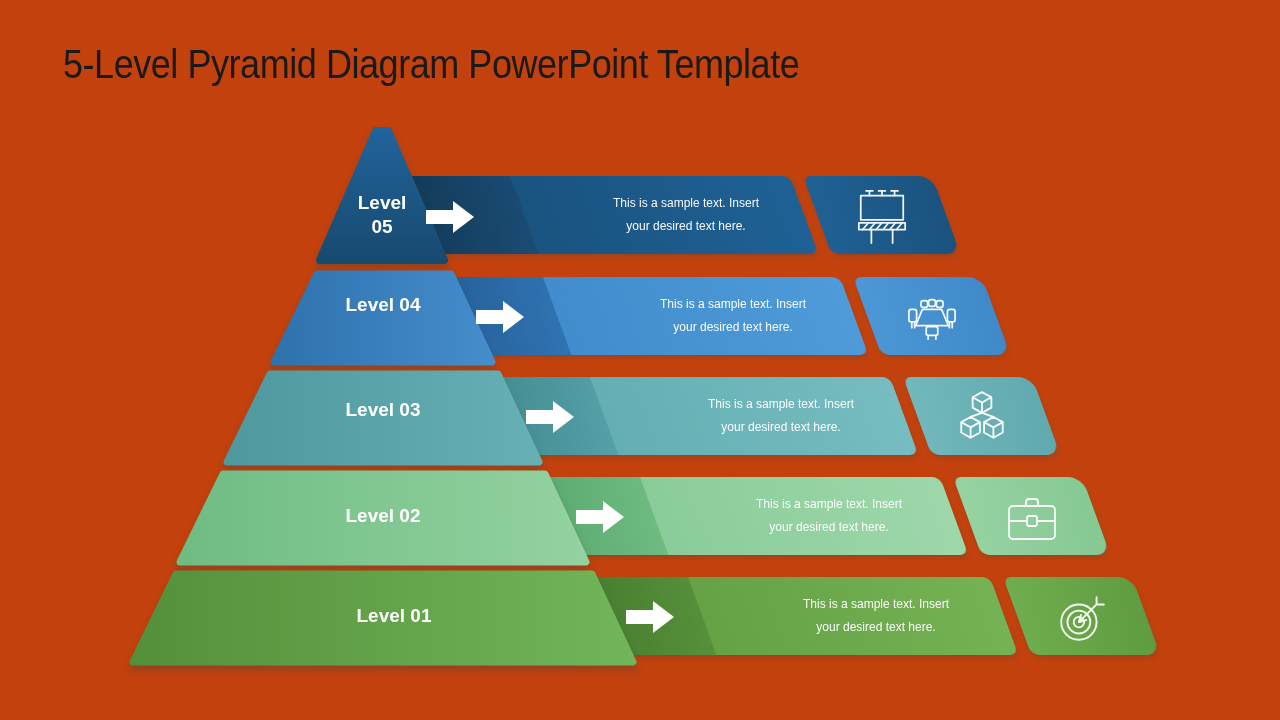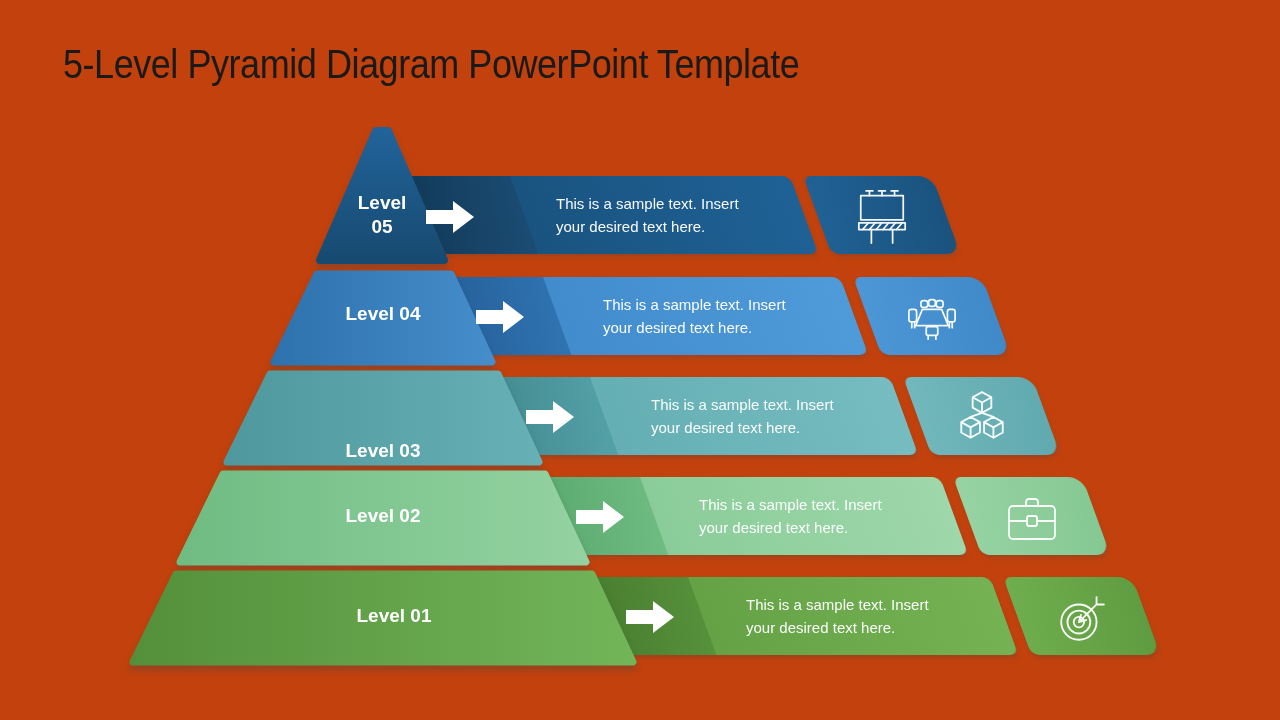--- a/index.html
+++ b/index.html
@@ -28,22 +28,22 @@
   .d2{background:linear-gradient(100deg,#5cab70,#6fbc83);}
   .c2{background:linear-gradient(100deg,#97d3a3,#85c893);}
   .m1{background:linear-gradient(90deg,#609d41,#74b254);}
   .d1{background:linear-gradient(100deg,#497e30,#57913b);}
   .c1{background:linear-gradient(100deg,#6fae4e,#5f9b40);}
   .lvl-label{position:absolute;z-index:9;display:flex;align-items:center;justify-content:center;
          color:#fff;font-weight:700;font-size:19px;text-align:center;line-height:1.25;}
   .lvl-label .two{display:flex;flex-direction:column;}
   .arrow{position:absolute;z-index:9;width:48px;height:32px;}
   .desc{position:absolute;z-index:7;height:78px;width:260px;display:flex;flex-direction:column;
-         justify-content:center;color:rgba(255,255,255,.97);font-size:15px;line-height:23px;
-         padding-left:8px;}
+         justify-content:center;color:rgba(255,255,255,.97);font-size:12px;line-height:23px;
+         padding-left:8px;align-items:center;}
   .cap-icon{position:absolute;z-index:7;width:52px;height:56px;}
   .cap-icon svg{width:100%;height:100%;}
   .ic{stroke:#ffffff;fill:none;stroke-width:1.8;stroke-linecap:round;stroke-linejoin:round;opacity:.95;}
 </style>
 </head>
 <body>
 
 <div class="stage">
 
   <div class="slide-title">5-Level Pyramid Diagram PowerPoint Template</div>
@@ -90,21 +90,21 @@
   <div class="piece bar-cap c4" style="left:853px;top:277px;width:129px;"></div>
   <svg class="trap" style="left:270px;top:270px;" width="226" height="96" viewBox="0 0 226 96">
     <defs>
         <linearGradient id="g4" x1="0" y1="0" x2="1" y2="0">
       <stop offset="0" stop-color="#2e72ad"></stop>
           <stop offset="1" stop-color="#458dcb"></stop>
         </linearGradient>
       </defs>
     <path d="M47 4 L181 4 L222 92 L4 92 Z" fill="url(#g4)" stroke="url(#g4)" stroke-width="7" stroke-linejoin="round"></path>
   </svg>
-  <div class="lvl-label" style="left:270px;top:275px;width:226px;height:78px;">
+  <div class="lvl-label" style="left:270px;top:266px;width:226px;height:78px;">
     <span>Level 04</span>
   </div>
   <svg class="arrow" style="left:476px;top:301px;" viewBox="0 0 48 32">
     <polygon points="0,9 27,9 27,0 48,16 27,32 27,23 0,23" fill="#ffffff"></polygon>
   </svg>
   <div class="desc" style="left:595px;top:277px;">
     <div>This is a sample text. Insert</div>
     <div>your desired text here.</div>
   </div>
   <div class="cap-icon" style="left:906px;top:291px;">
@@ -127,21 +127,21 @@
   <div class="piece bar-cap c3" style="left:903px;top:377px;width:129px;"></div>
   <svg class="trap" style="left:223px;top:370px;" width="320" height="96" viewBox="0 0 320 96">
     <defs>
         <linearGradient id="g3" x1="0" y1="0" x2="1" y2="0">
       <stop offset="0" stop-color="#4e989e"></stop>
           <stop offset="1" stop-color="#67b0b5"></stop>
         </linearGradient>
       </defs>
     <path d="M47 4 L275 4 L316 92 L4 92 Z" fill="url(#g3)" stroke="url(#g3)" stroke-width="7" stroke-linejoin="round"></path>
   </svg>
-  <div class="lvl-label" style="left:223px;top:385px;width:320px;height:78px;align-items:flex-end;">
+  <div class="lvl-label" style="left:223px;top:371px;width:320px;height:78px;">
     <span>Level 03</span>
   </div>
   <svg class="arrow" style="left:526px;top:401px;" viewBox="0 0 48 32">
     <polygon points="0,9 27,9 27,0 48,16 27,32 27,23 0,23" fill="#ffffff"></polygon>
   </svg>
   <div class="desc" style="left:643px;top:377px;">
     <div>This is a sample text. Insert</div>
     <div>your desired text here.</div>
   </div>
   <div class="cap-icon" style="left:956px;top:390px;">

